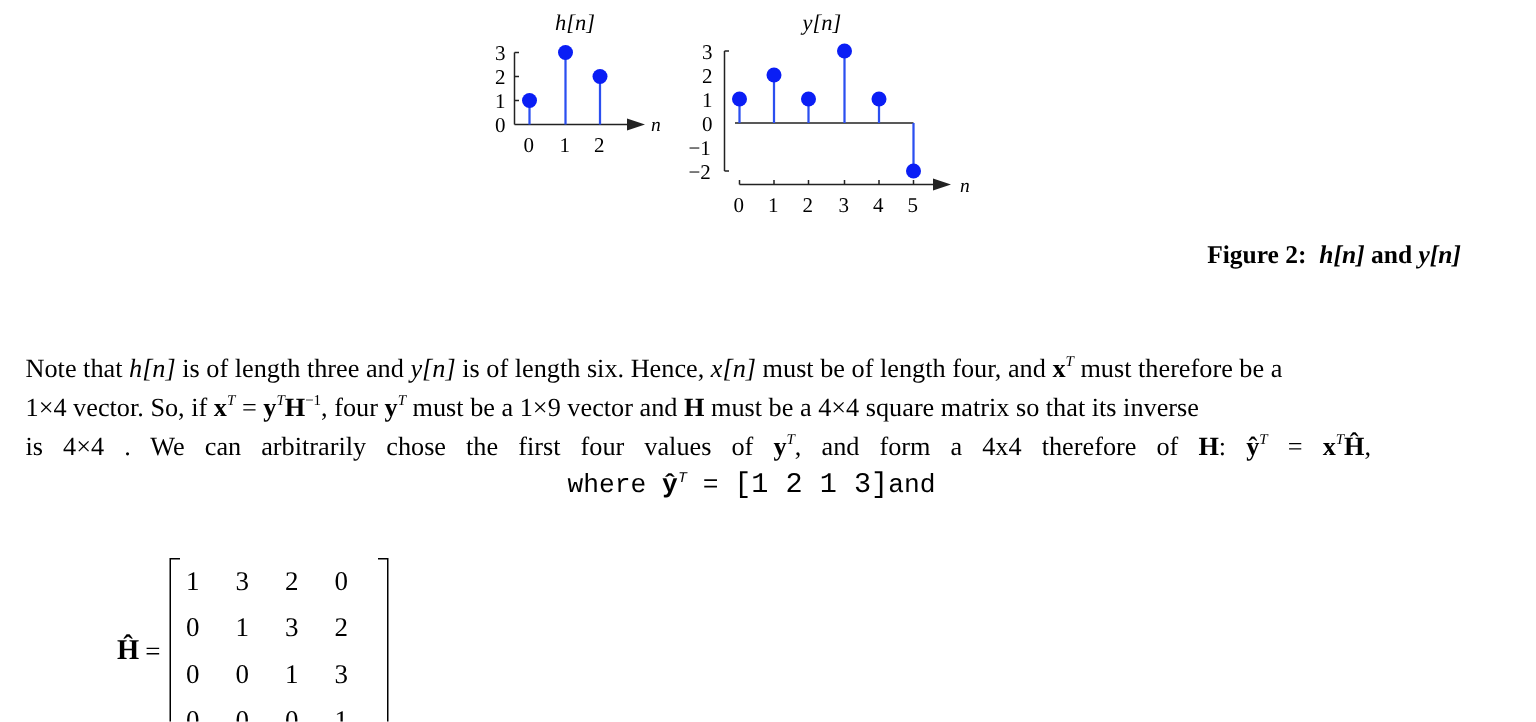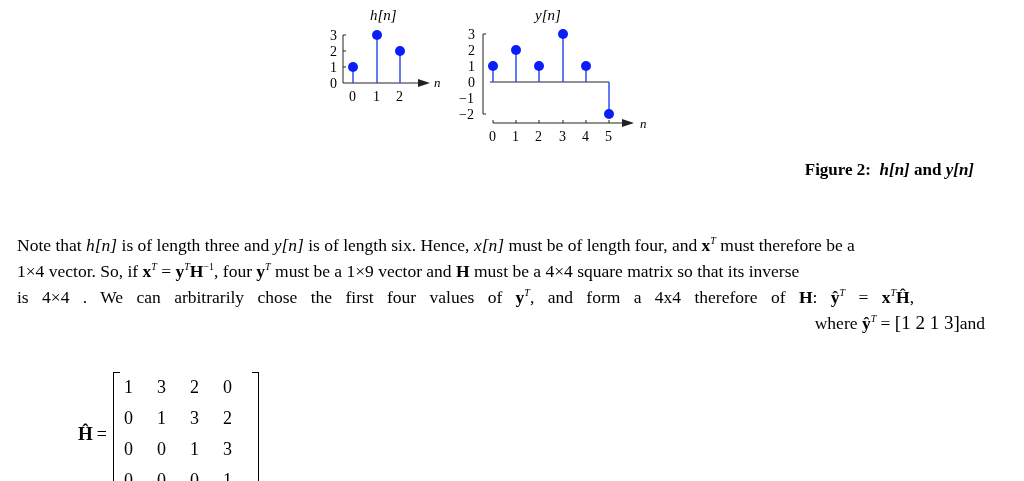--- a/index.html
+++ b/index.html
@@ -11,21 +11,21 @@
   svg text { font-family: "Liberation Serif", "DejaVu Serif", serif; }
   .caption {
     left: 0; width: 974px; top: 160px; text-align: right;
     font-size: 17px; font-weight: bold;
   }
   .caption i { font-style: italic; }
   .para {
     left: 17px; width: 968px; font-size: 17.5px; line-height: 26px; top: 200px; margin-top: 32px;
   }
   .line { white-space: nowrap; height: 26px; display: flex; justify-content: space-between; }
-  .line.last { justify-content: flex-end; }
+  .line.last { justify-content: center; font-family: Liberation Mono, monospace; }
   .it { font-style: italic; }
   .bf { font-weight: bold; }
   sup { font-size: 10px; font-style: italic; vertical-align: 7px; line-height: 0; }
   .matrix-wrap { left: 78px; top: 372px; font-size: 18px; display: flex; align-items: center; }
   .mat {
     display: grid; grid-template-columns: repeat(4, 33px); grid-auto-rows: 31px;
     border-left: 1.5px solid #000; border-right: 1.5px solid #000;
     padding: 0 4px 0 8px; margin-left: 6px; position: relative; top: 0;
   }
   .mat::before, .mat::after {

